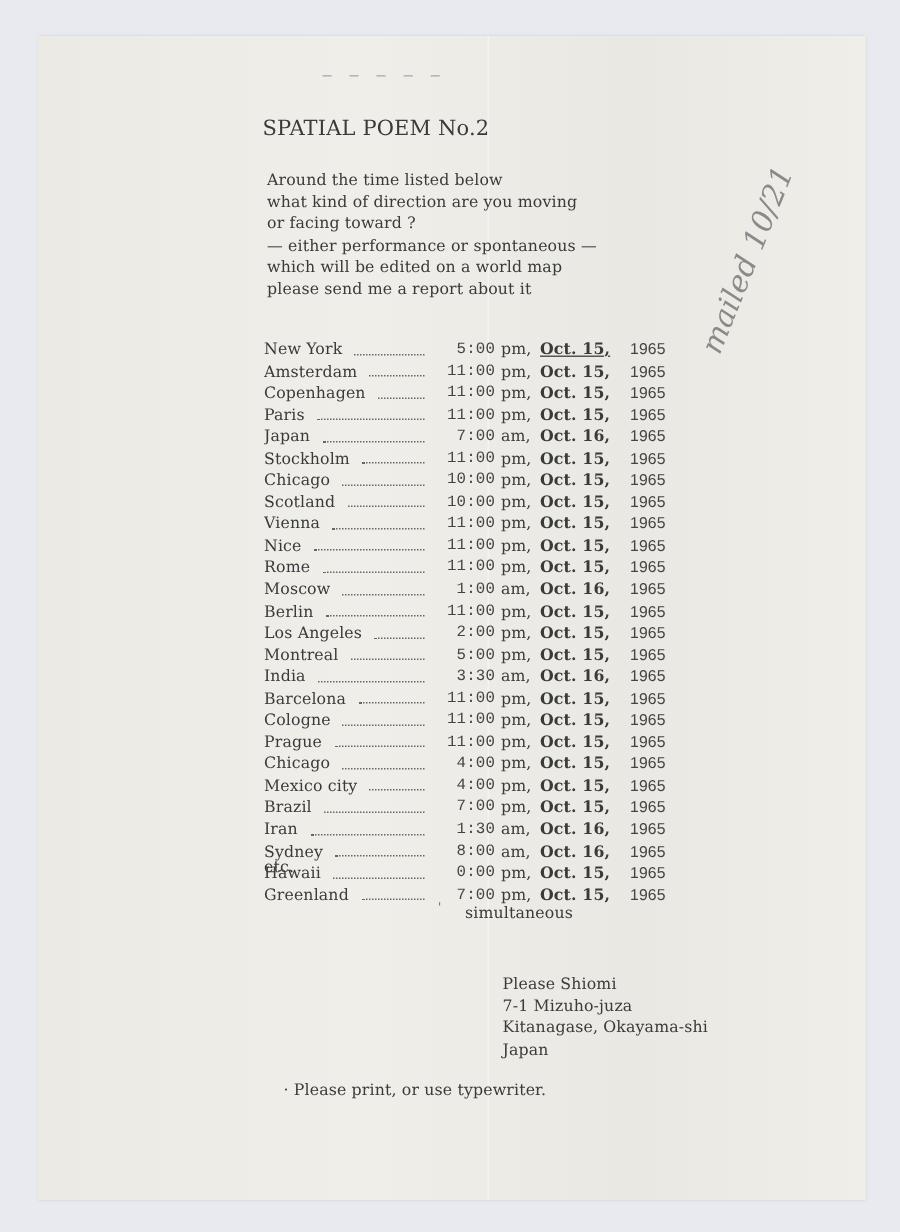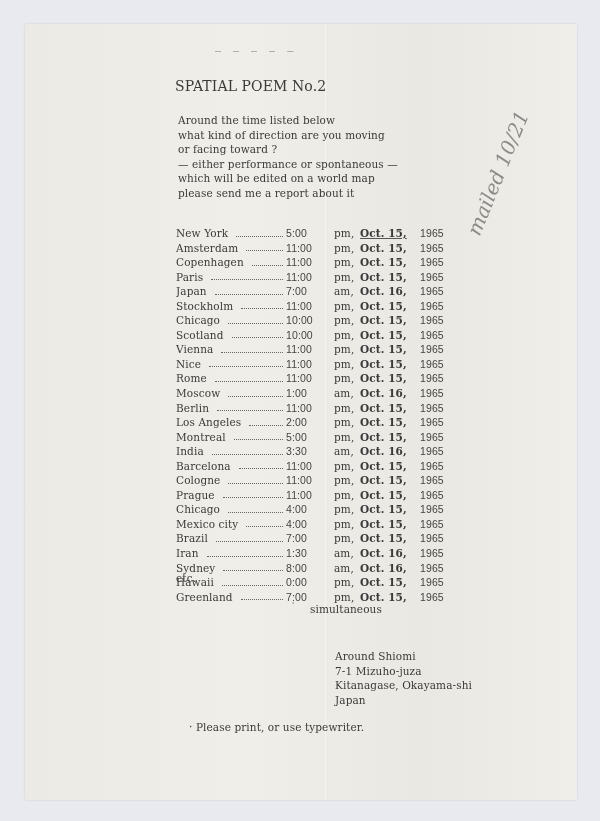--- a/index.html
+++ b/index.html
@@ -25,21 +25,21 @@
   }
   .title { left:175px; top:78px; font-size:14px; }
   .intro { left:178px; top:113px; line-height:14.6px; }
   .intro div { white-space:nowrap; }
   .table { left:176px; top:226px; }
   .row { display:flex; height:14.55px; line-height:14.55px; white-space:nowrap; }
   .city { width:110px; overflow:hidden; position:relative; }
   .city .name { background:transparent; padding-right:4px; position:relative; }
   .cityin { display:flex; }
   .leader { flex:1; border-bottom:1px dotted #666; margin:0 3px 4px 4px; }
-  .time { width:44px; font-family:Liberation Sans, sans-serif; font-size:10.5px; color:#444; }
+  .time { width:44px; text-align:right; font-family:Liberation Mono, monospace; font-size:10.5px; color:#444; }
   .ampm { width:26px; padding-left:4px; }
   .date { width:60px;font-weight:bold; }
   .year { font-family:Liberation Sans, sans-serif; color:#444; }
   .underlined { text-decoration:underline; text-decoration-color:#555; }
   .etc { left:176px; top:572px; }
   .simul { left:310px; top:603px; }
   .tick { left:292px; top:600px; color:#666; font-size:8px; }
   .addr { left:335px; top:649px; line-height:14.5px; }
   .note { left:173px; top:721px;margin-left:16px; }
   .handwriting {
@@ -332,19 +332,19 @@
       <span class="date">Oct. 15,</span>
       <span class="year">1965</span>
     </div>
   </div>
 
 <div class="doc etc">etc.</div>
 <div class="doc tick">'</div>
 <div class="doc simul">simultaneous</div>
 
 <div class="doc addr">
-  <div>Around Shiomi</div>
+  <div>Please Shiomi</div>
   <div>7-1 Mizuho-juza</div>
   <div>Kitanagase, Okayama-shi</div>
   <div>Japan</div>
 </div>
 
 <div class="doc note">· Please print, or use typewriter.</div>
 
 </body></html>

